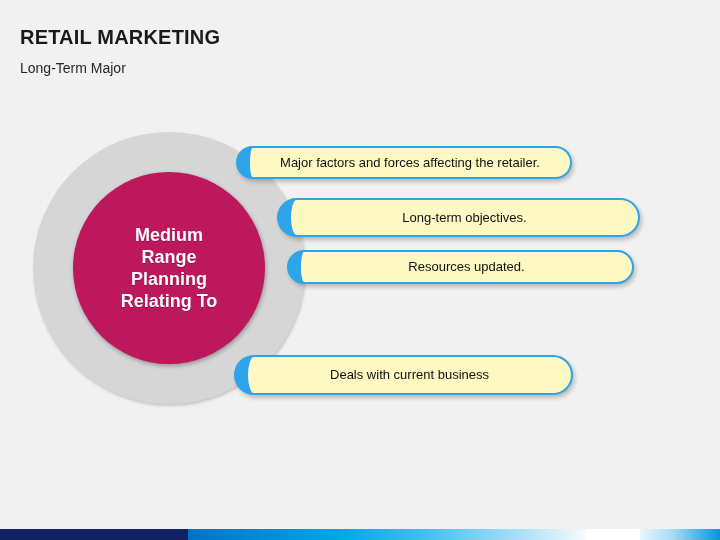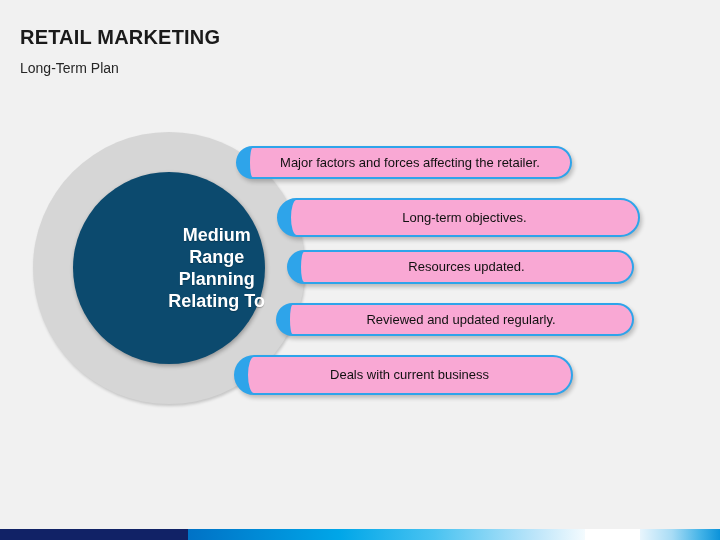--- a/index.html
+++ b/index.html
@@ -61,41 +61,41 @@
   }
 
   
   #inner-circle {
     position: absolute;
     left: 73px;
     top: 172px;
     width: 192px;
     height: 192px;
     border-radius: 50%;
-    background: #0c4a6e;
+    background: #be185d;
     box-shadow: 1px 2px 4px rgba(0,0,0,0.30);
     display: flex;
     align-items: center;
-    justify-content: flex-end;
+    justify-content: center;
   }
   #center-label {
     color: #ffffff;
     font-size: 18px;
     font-weight: bold;
     line-height: 22px;
     text-align: center;
     white-space: pre-line;
     text-shadow: 0 1px 1px rgba(0,0,0,0.25);
   }
 
   
   .pill {
     position: absolute;
     box-sizing: border-box;
-    background: #f9a8d4;
+    background: #fef9c3;
     border: 2px solid #2ea4ea;
     border-left-width: 14px;
     border-radius: 999px;
     display: flex;
     align-items: center;
     justify-content: center;
     box-shadow: 2px 3px 4px rgba(0,0,0,0.22);
   }
   .pill-label {
     font-size: 13px;
@@ -144,21 +144,21 @@
     left: 640px;
     width: 80px;
     background: linear-gradient(to right, #e8f5fd 0%, #a8dcf5 40%, #45b4e8 75%, #0c93da 100%);
   }
 </style>
 </head>
 <body>
 
 <div id="header">
   <h1 id="slide-title">RETAIL MARKETING</h1>
-  <h2 id="slide-subtitle">Long-Term Plan</h2>
+  <h2 id="slide-subtitle">Long-Term Major</h2>
 </div>
 
 <div id="diagram">
 
   <div id="outer-ring"></div>
 
   <div id="inner-circle">
     <span id="center-label">Medium
 Range
 Planning
@@ -170,23 +170,20 @@
   </div>
 
   <div class="pill" id="pill-1">
     <span class="pill-label">Long-term objectives.</span>
   </div>
 
   <div class="pill" id="pill-2">
     <span class="pill-label">Resources updated.</span>
   </div>
 
-  <div class="pill" id="pill-3">
-    <span class="pill-label">Reviewed and updated regularly.</span>
-  </div>
 
   <div class="pill" id="pill-4">
     <span class="pill-label">Deals with current business</span>
   </div>
 
 </div>
 
 <div id="bottom-bar">
   <div class="bar-seg" id="bar-seg-navy"></div>
   <div class="bar-seg" id="bar-seg-blue"></div>

